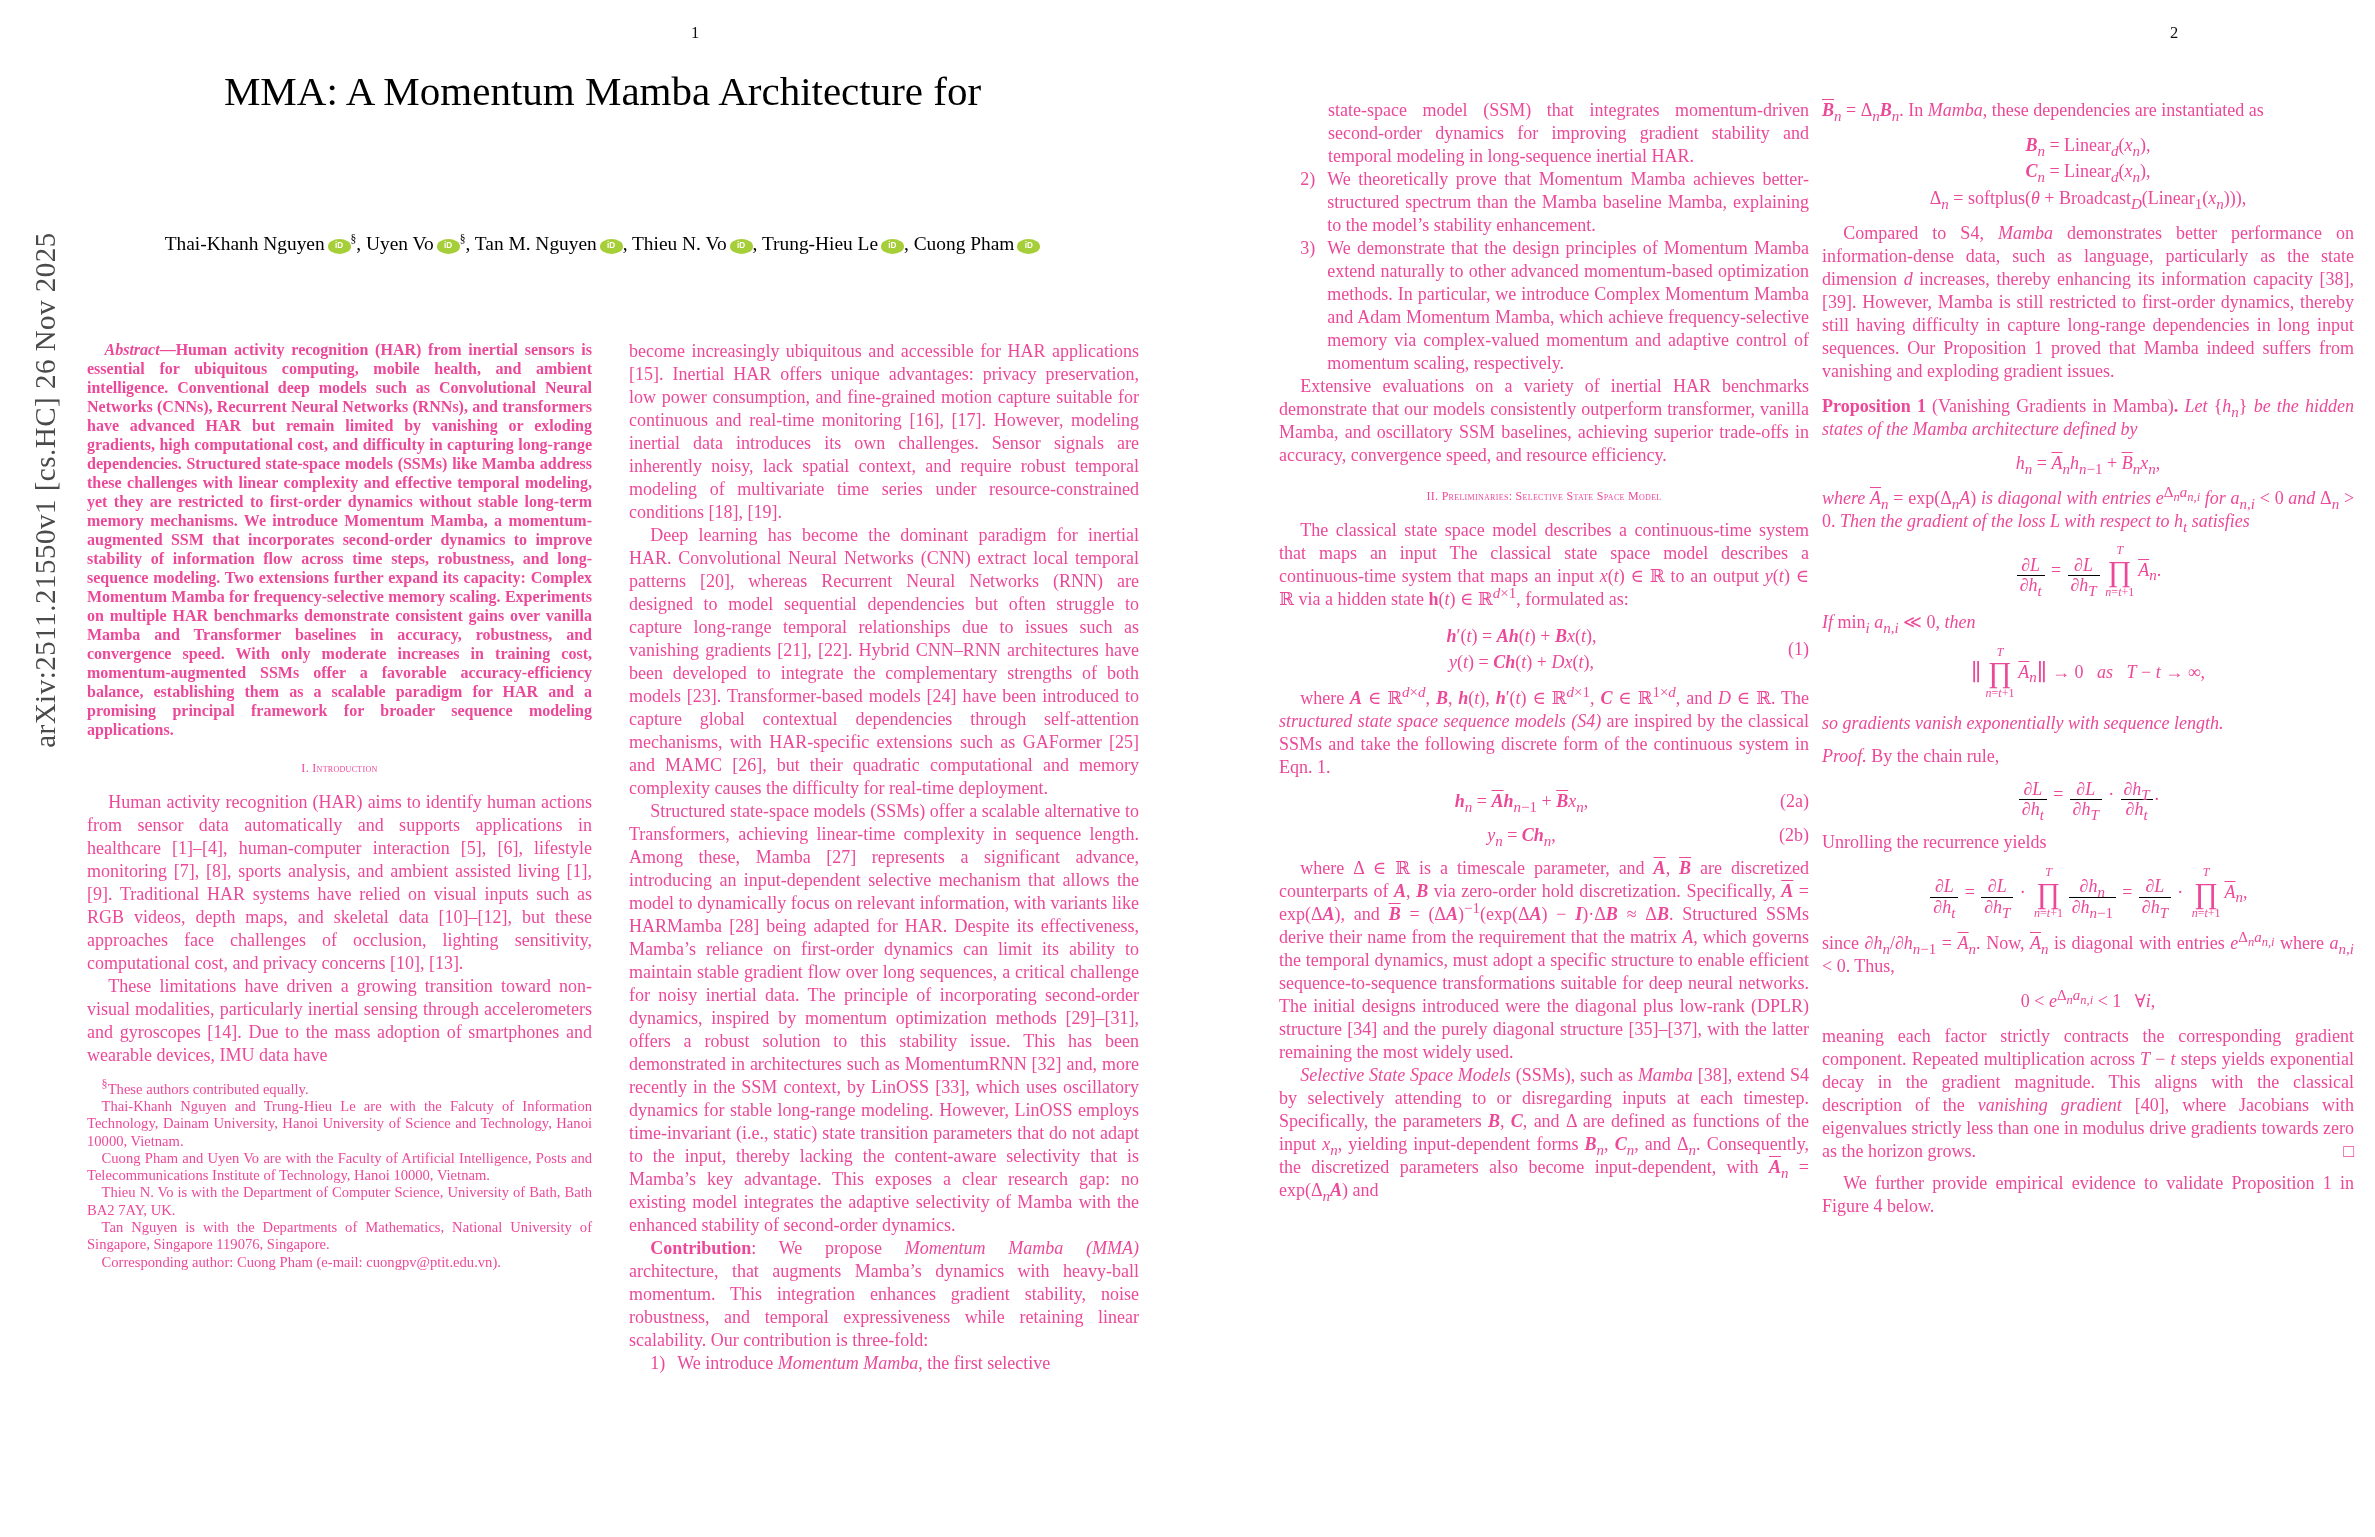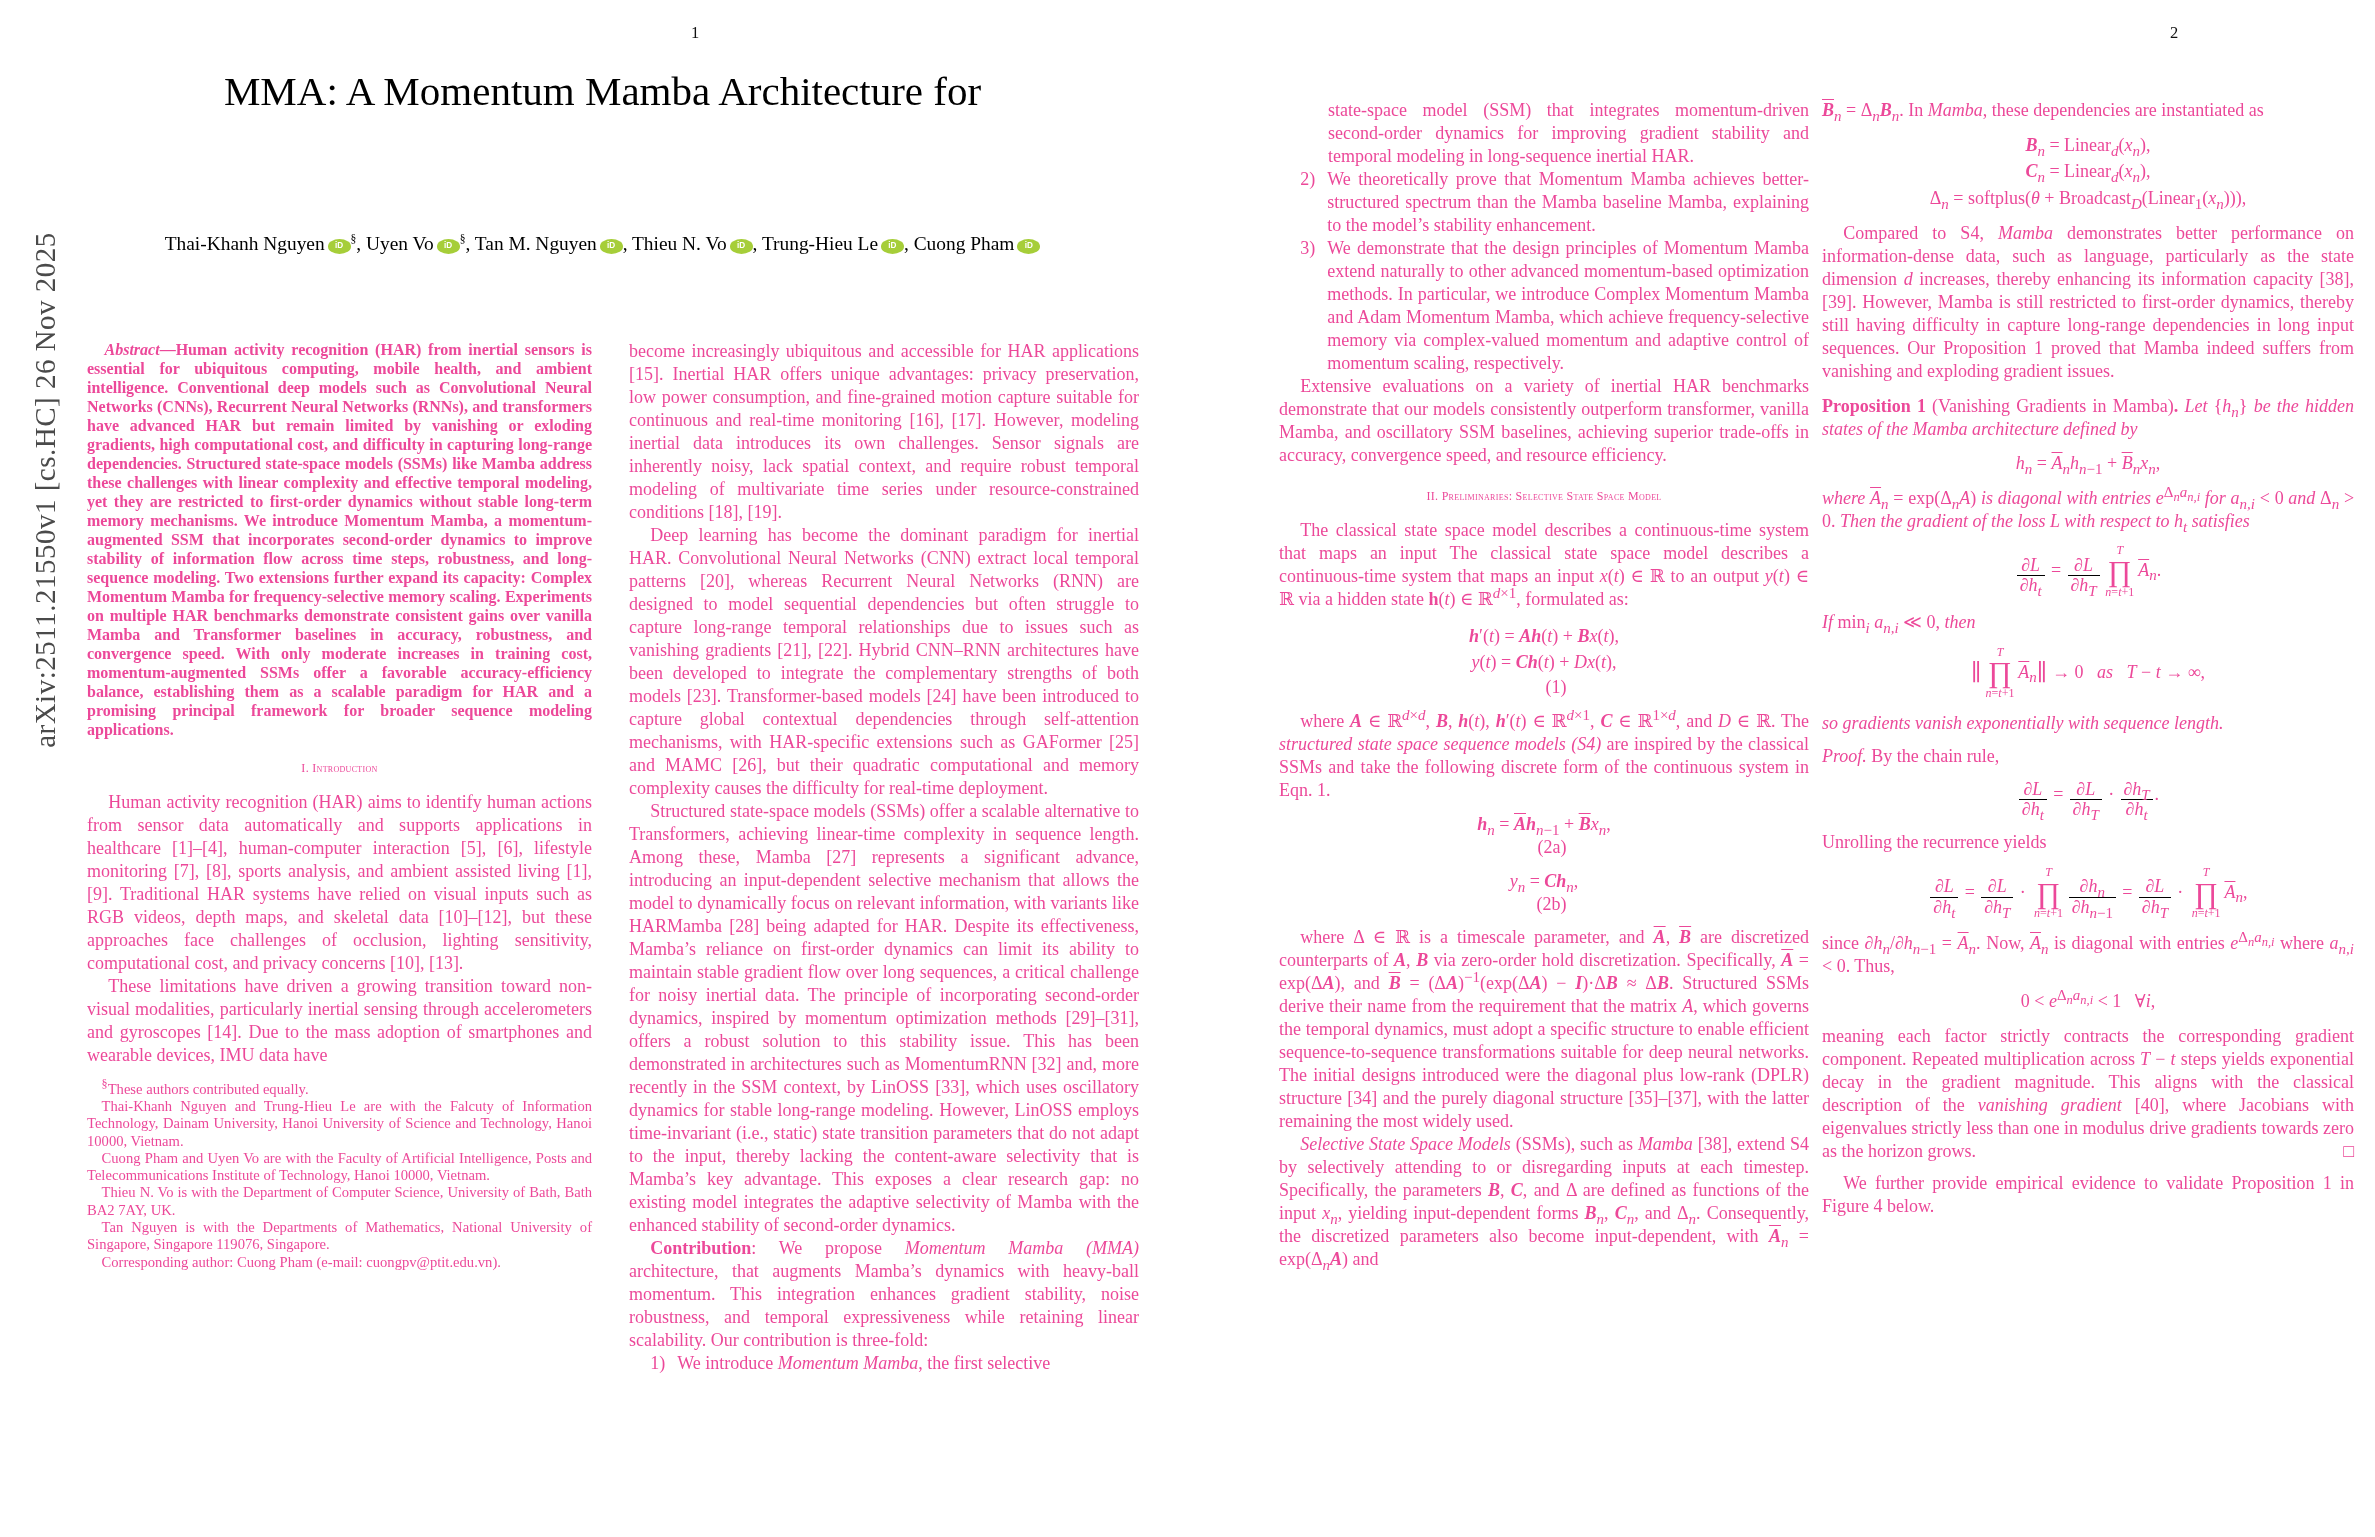--- a/index.html
+++ b/index.html
@@ -43,21 +43,21 @@
   .sec{
     text-align:center;font-variant:small-caps;font-weight:normal;
     font-size:12px;margin:17.5px 0 11.6px;text-indent:0;letter-spacing:0.3px;
   }
   .fnblock{margin-top:13.6px;}
   .fn{font-size:14.6px;line-height:17.3px;text-indent:14.6px;}
   .li{display:flex;margin:0;}
   .limark{flex:none;width:27px;margin-left:21.3px;text-align:left;}
   .libody{flex:1;text-align:justify;}
   .licont{margin-left:49px;text-align:justify;}
-  .eqrow{display:flex;align-items:center;margin:10.7px 0;flex-direction:column;}
+  .eqrow{display:flex;align-items:center;margin:10.7px 0;}
   .eqbody{flex:1;text-align:center;}
   .eqbody > div{margin:2.9px 0;}
   .eqnum{flex:none;width:45px;text-align:right;}
   .eqblock{text-align:center;margin:11.6px 0;}
   .eqblock > div{margin:3.9px 0;}
   .ov{text-decoration:overline;}
   .fr{display:inline-block;text-align:center;vertical-align:-0.85em;line-height:1.08;margin:0 1.9px;}
   .fr .nu{display:block;border-bottom:1.3px solid #000;padding:0 2.9px;}
   .fr .de{display:block;padding:0 2.9px;}
   .prod{display:inline-flex;flex-direction:column;align-items:center;vertical-align:middle;line-height:1;margin:0 3.9px;}

